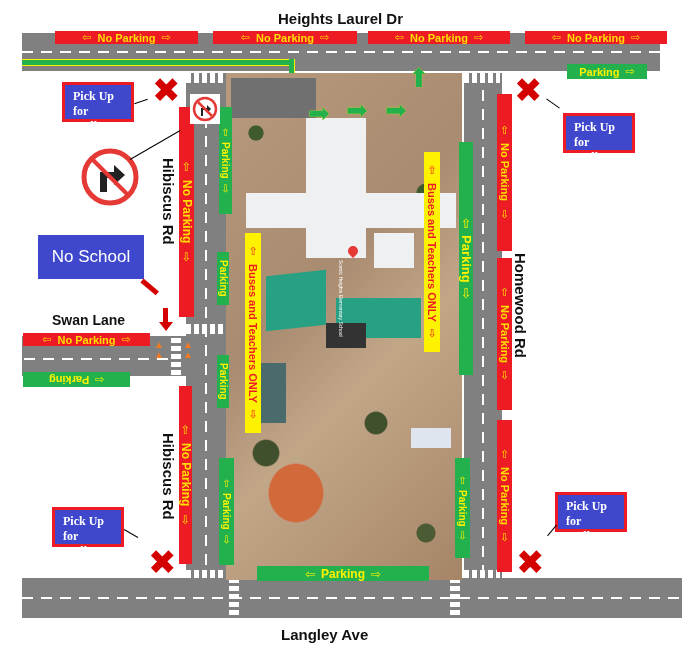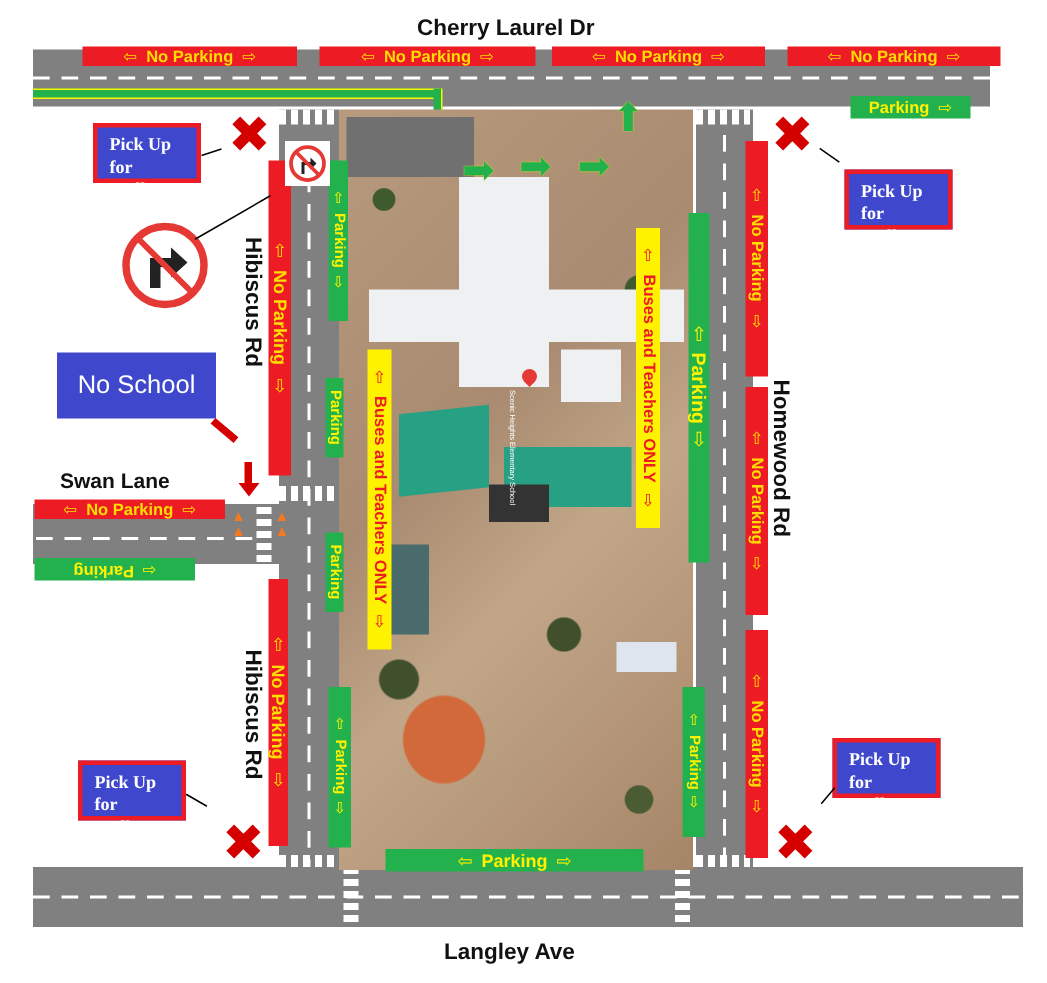--- a/index.html
+++ b/index.html
@@ -28,26 +28,26 @@
       radial-gradient(circle 12px at 150px 350px, #41502c 0 90%, transparent 100%),
       radial-gradient(circle 14px at 40px 380px, #41502c 0 90%, transparent 100%),
       radial-gradient(circle 10px at 200px 460px, #4b5b34 0 90%, transparent 100%),
       linear-gradient(135deg,#b89b7e 0%,#a88b70 40%,#c2a688 60%,#a68567 100%);
   }
   .bldg { position:absolute; }
 </style>
 </head>
 <body>
 
-<div class="street-label" style="left:278px;top:10px;">Cherry Laurel Dr</div>
-<div class="street-label" style="left:296px;top:626px;">Langley Ave</div>
+<div class="street-label" style="left:278px;top:10px;">Heights Laurel Dr</div>
+<div class="street-label" style="left:281px;top:626px;">Langley Ave</div>
 <div class="street-label vlabel" style="left:160px;top:158px;">Hibiscus Rd</div>
 <div class="street-label vlabel" style="left:160px;top:433px;">Hibiscus Rd</div>
 <div class="street-label vlabel" style="left:512px;top:253px;">Homewood Rd</div>
-<div class="street-label" style="left:40px;top:312px;font-size:14px;">Swan Lane</div>
+<div class="street-label" style="left:52px;top:312px;font-size:14px;">Swan Lane</div>
 
 <div class="road" style="left:22px;top:33px;width:308px;height:38px;"></div>
 <div class="road" style="left:330px;top:33px;width:330px;height:38px;"></div>
 <div class="dash-h" style="left:22px;top:51px;width:640px;"></div>
 
 <div class="abs" style="left:22px;top:59px;width:272px;height:5px;background:#22b14c;border-top:1px solid #fff200;border-bottom:1px solid #fff200;"></div>
 <div class="abs" style="left:289px;top:59px;width:5px;height:18px;background:#22b14c;border-right:1px solid #fff200;"></div>
 <div class="abs" style="left:282px;top:74px;width:0;height:0;border-left:9px solid transparent;border-right:9px solid transparent;border-top:14px solid #22b14c;"></div>
 
 <div class="road" style="left:186px;top:73px;width:40px;height:507px;"></div>

